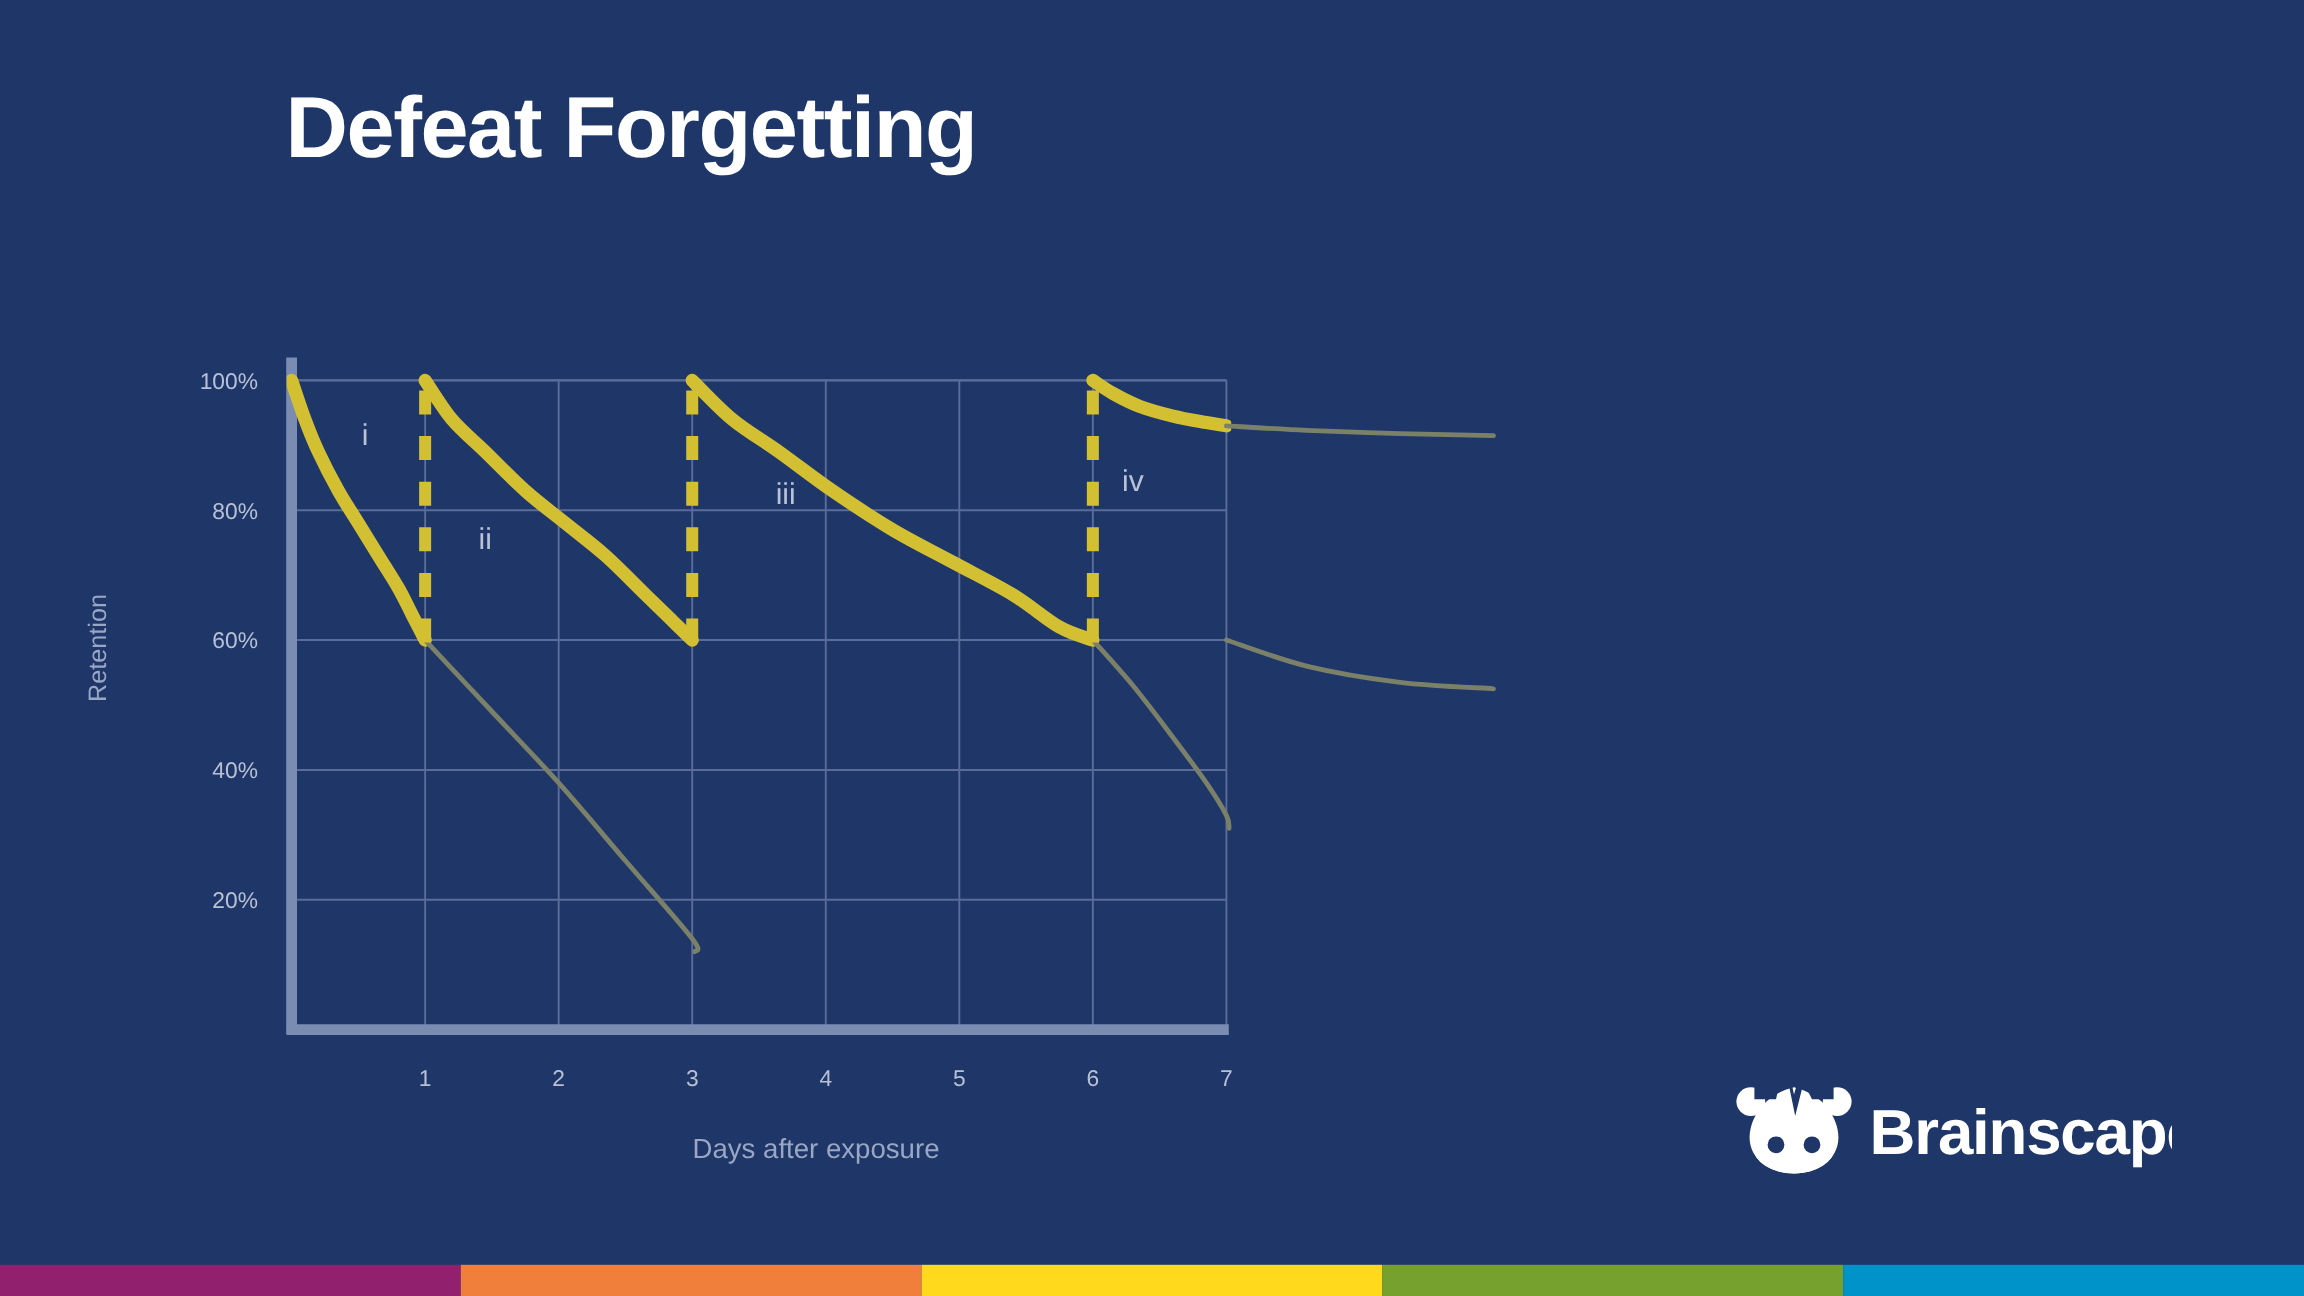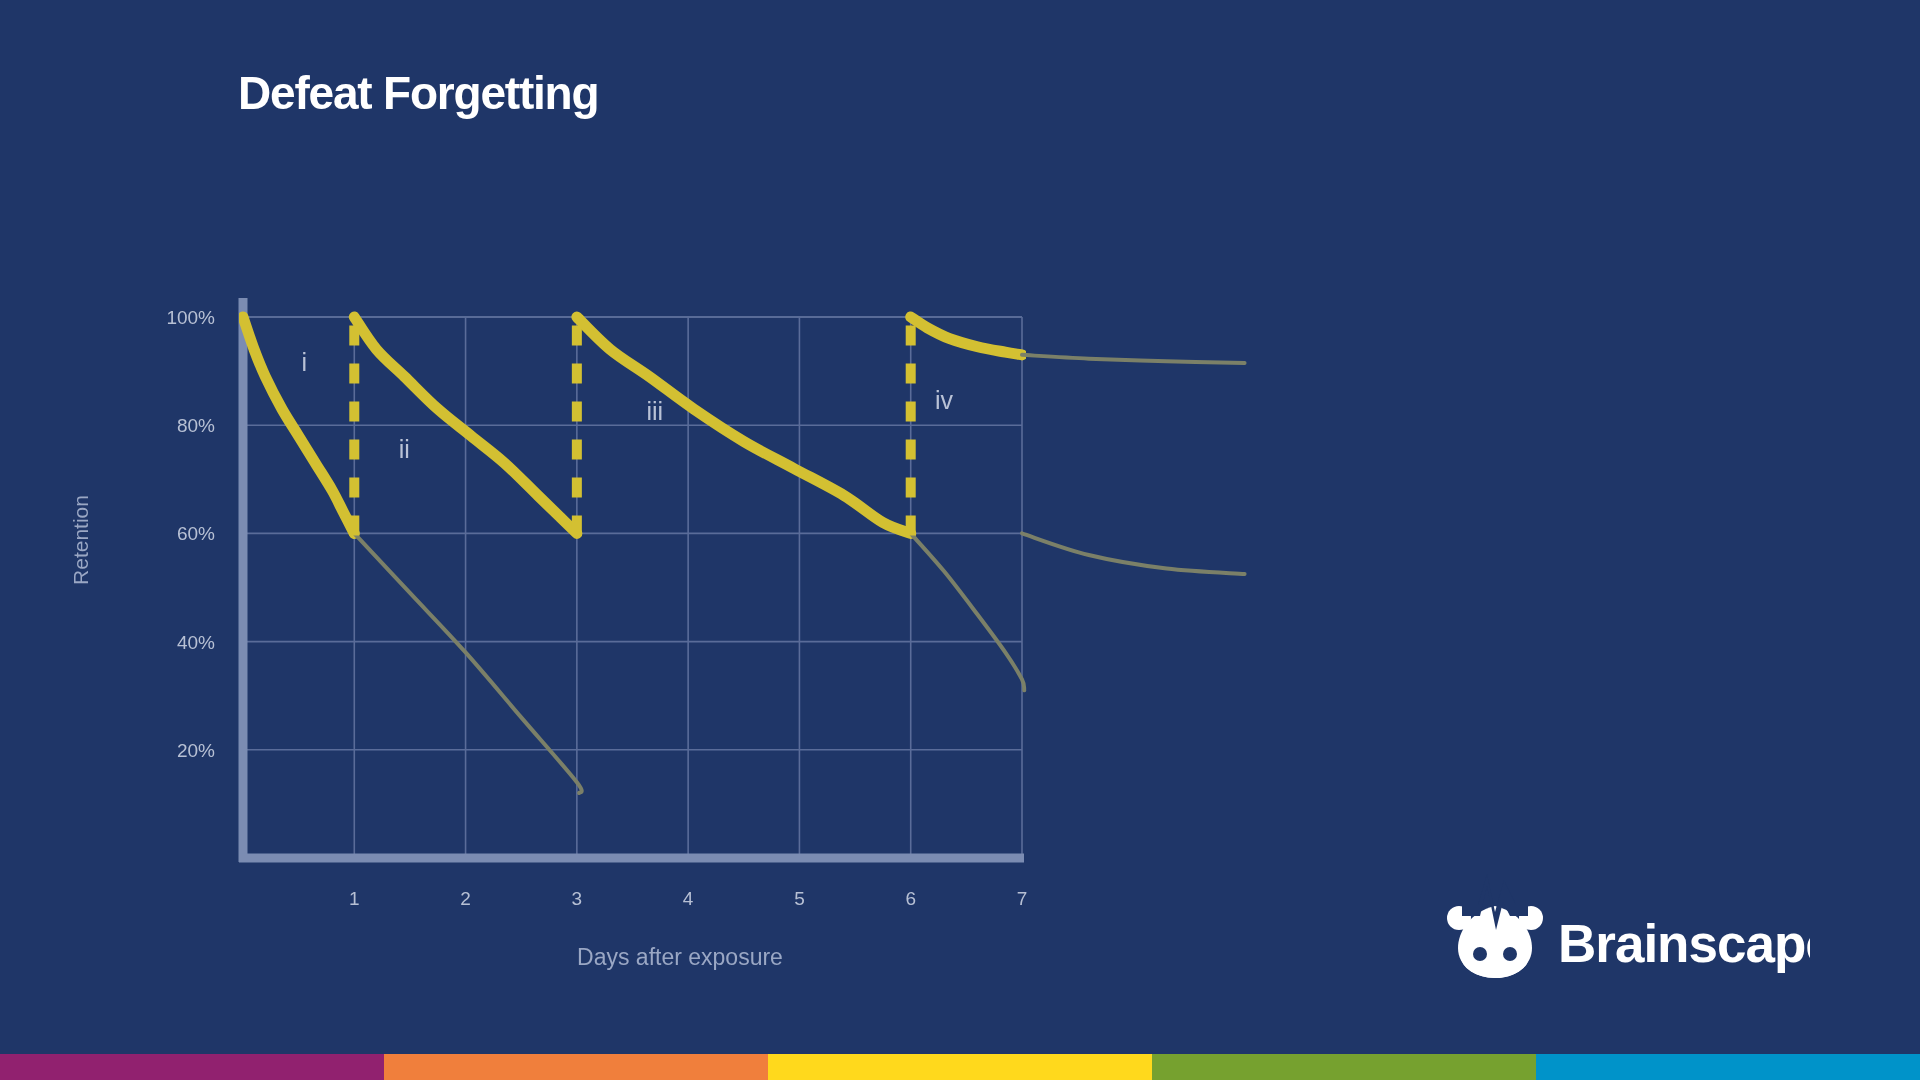--- a/index.html
+++ b/index.html
@@ -9,21 +9,21 @@
     background:#1f3668;
     font-family:"Liberation Sans",sans-serif;
     position:relative;
   }
   #stage{position:absolute;inset:0;width:1920px;height:1080px;}
 
   
   .title-block{
     position:absolute;left:238px;top:70px;
     font-weight:bold;
-    font-size:46px;
+    font-size:72px;
     line-height:1.03;
     letter-spacing:-1.2px;
   }
   .title-line{white-space:nowrap;}
   .t-white{color:#ffffff;}
   .t-accent{color:#1b93c9;}
 
   
   #chart-svg{position:absolute;left:0;top:0;}
 

